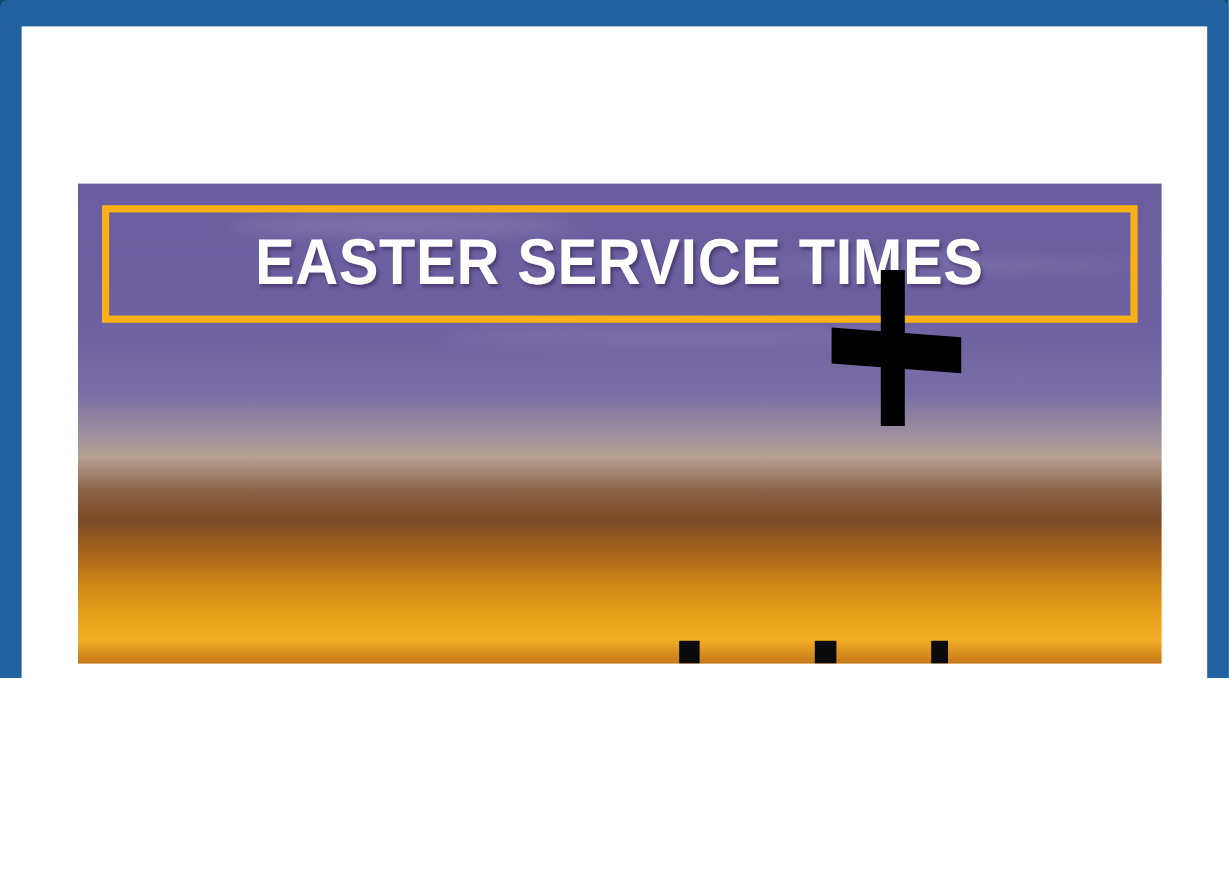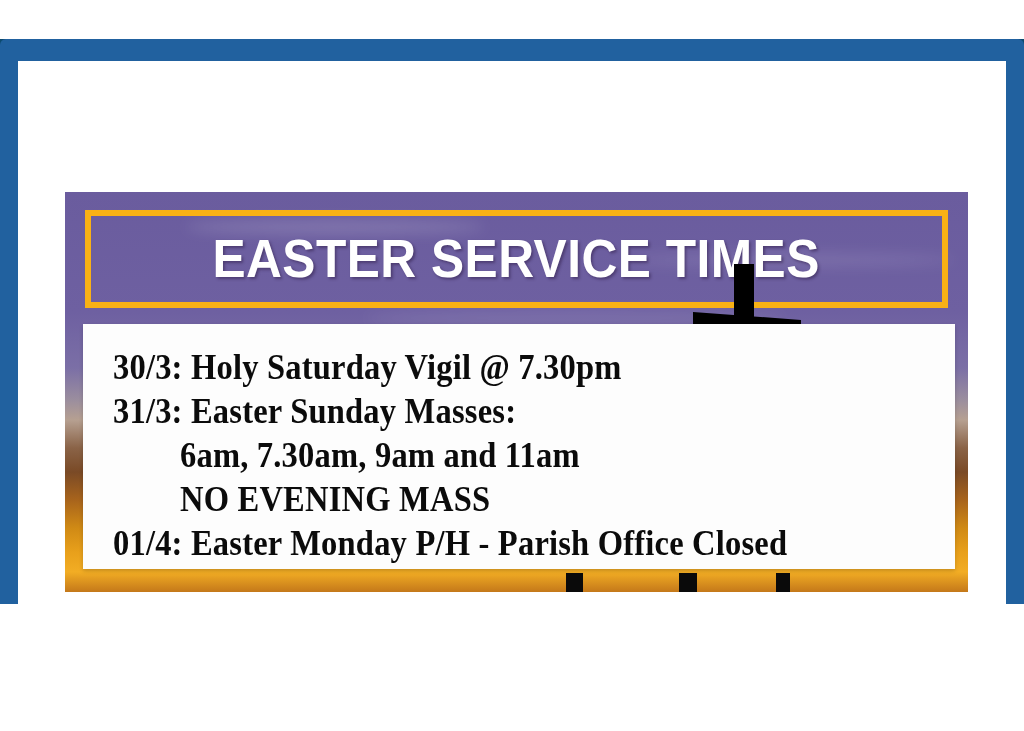--- a/index.html
+++ b/index.html
@@ -8,21 +8,20 @@
     background: #ffffff;
   }
 
   #page {
     position: relative;
     width: 1024px;
     height: 565px;
     overflow: hidden;
     background: #0c4a6e;
     font-family: "Liberation Sans", sans-serif;
-    margin-top: 39px;
   }
 
   
   .frame {
     position: absolute;
     left: 0;
     top: 0;
     width: 1024px;
     height: 731px;
     background: #21619F;
@@ -184,29 +183,20 @@
       <div class="banner-title">EASTER SERVICE TIMES</div>
     </div>
 
     <div class="cross">
       <svg width="120" height="130" viewBox="0 0 120 130" xmlns="http://www.w3.org/2000/svg">
         <rect x="47" y="0" width="20" height="130" fill="#000000"></rect>
         <polygon points="6,48 114,56 114,86 6,78" fill="#000000"></polygon>
       </svg>
     </div>
 
-    <div class="panel">
-      <div class="lines">
-        <div class="line">30/3: Holy Saturday Vigil @ 7.30pm</div>
-        <div class="line">31/3: Easter Sunday Masses:</div>
-        <div class="line indent">6am, 7.30am, 9am  and 11am</div>
-        <div class="line indent">NO EVENING MASS</div>
-        <div class="line">01/4: Easter Monday P/H - Parish Office Closed</div>
-      </div>
-    </div>
 
     <div class="mark mark-1"></div>
     <div class="mark mark-2"></div>
     <div class="mark mark-3"></div>
   </div>
 
   <div class="logo-badge">
     <svg width="98" height="108" viewBox="0 0 98 108" xmlns="http://www.w3.org/2000/svg">
       <g fill="#FFFFFF">
         <circle cx="26" cy="26" r="2.4"></circle>

